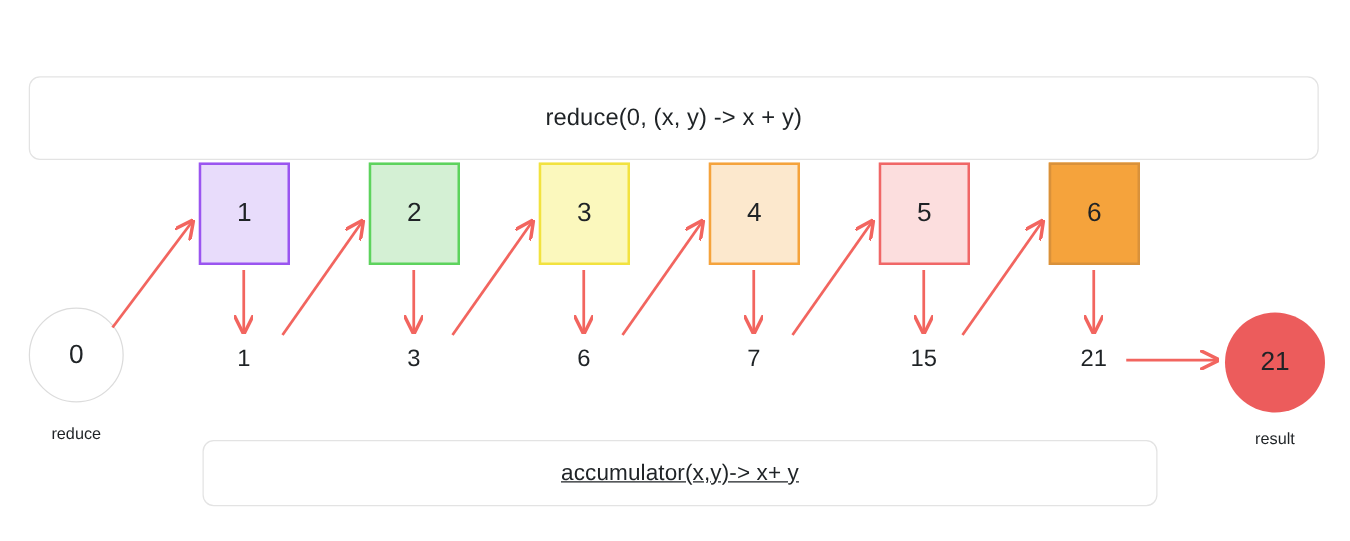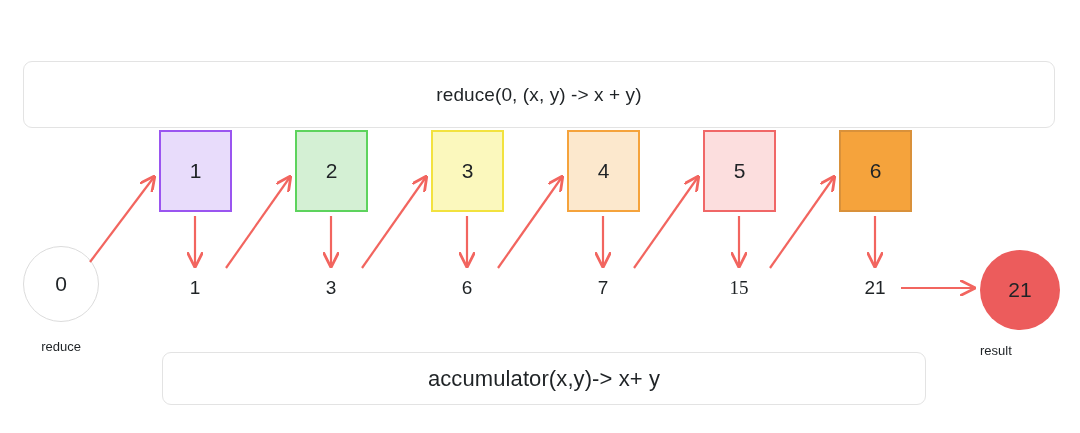--- a/index.html
+++ b/index.html
@@ -42,21 +42,22 @@
     top: 25px;
     width: 1032px;
     height: 67px;
     margin-top: 36px;
   }
   #panel-accumulator {
     left: 162px;
     top: 352px;
     width: 764px;
     height: 53px;
-    font-size: 22px;
+    font-size: 18px;
+    text-decoration: underline;
   }
 
   
   .elem-box {
     position: absolute;
     box-sizing: border-box;
     width: 73px;
     height: 82px;
     border-width: 2px;
     border-style: solid;
@@ -109,20 +110,21 @@
     align-items: center;
     justify-content: center;
     font-size: 21px;
     color: #1f2326;
   }
   #result-label {
     position: absolute;
     left: 980px;
     top: 343px;
     width: 80px;
+    text-align: center;
     font-size: 13px;
     color: #1f2326;
   }
 
   
   .acc-value {
     position: absolute;
     top: 277px;
     width: 60px;
     text-align: center;
@@ -158,21 +160,21 @@
   <div class="elem-box" style="left: 295px; background-color: rgb(212, 240, 212); border-color: rgb(93, 211, 93);">2</div>
   <div class="elem-box" style="left: 431px; background-color: rgb(251, 248, 189); border-color: rgb(242, 226, 63);">3</div>
   <div class="elem-box" style="left: 567px; background-color: rgb(252, 232, 205); border-color: rgb(245, 163, 60);">4</div>
   <div class="elem-box" style="left: 703px; background-color: rgb(252, 222, 222); border-color: rgb(240, 103, 103);">5</div>
   <div class="elem-box" style="left: 839px; background-color: rgb(245, 163, 60); border-color: rgb(217, 145, 58);">6</div>
 
   <div class="acc-value" style="left:165px;">1</div>
   <div class="acc-value" style="left:301px;">3</div>
   <div class="acc-value" style="left:437px;">6</div>
   <div class="acc-value" style="left:573px;">7</div>
-  <div class="acc-value" style="left:709px;font-family:Liberation Serif, serif;">15</div>
+  <div class="acc-value" style="left:709px;">15</div>
   <div class="acc-value" style="left:845px;">21</div>
 
   <svg id="arrow-layer" width="1080" height="433" viewBox="0 0 1080 433">
     <defs>
       <marker id="head" viewBox="0 0 10 10" refX="9" refY="5" markerWidth="7" markerHeight="7" orient="auto-start-reverse">
         <path d="M 0 0 L 10 5 L 0 10" fill="none" stroke="#f2655f" stroke-width="1.8"></path>
       </marker>
     </defs>
 
     <g stroke="#f2655f" stroke-width="2.2" fill="none" marker-end="url(#head)">

